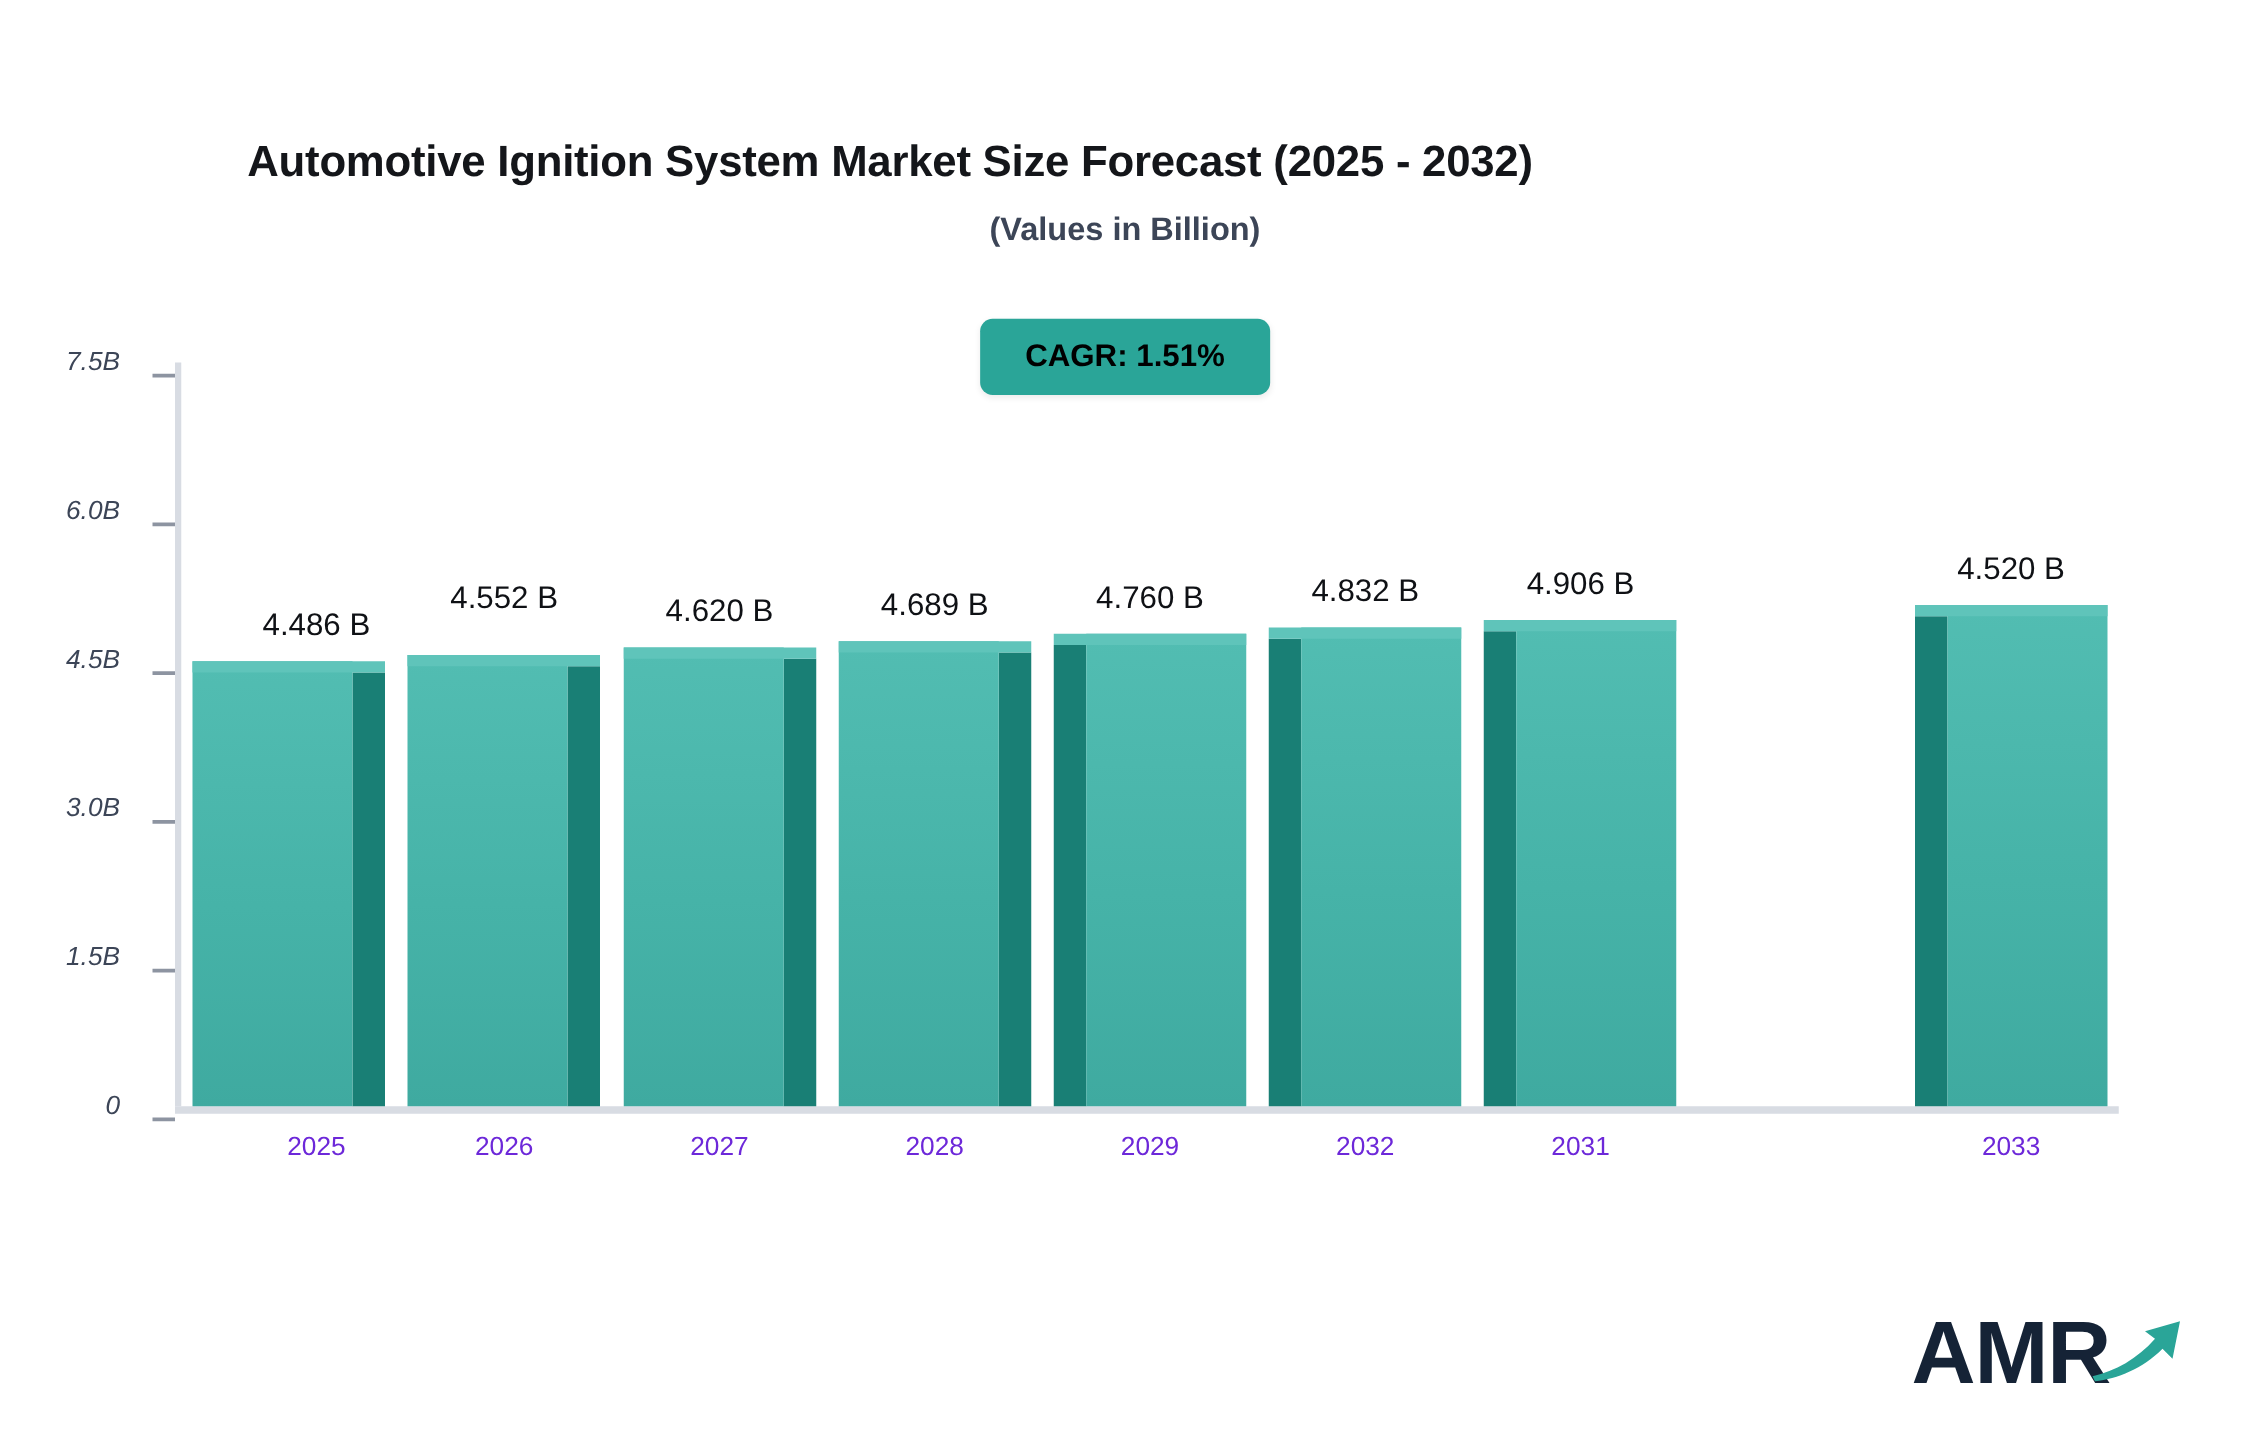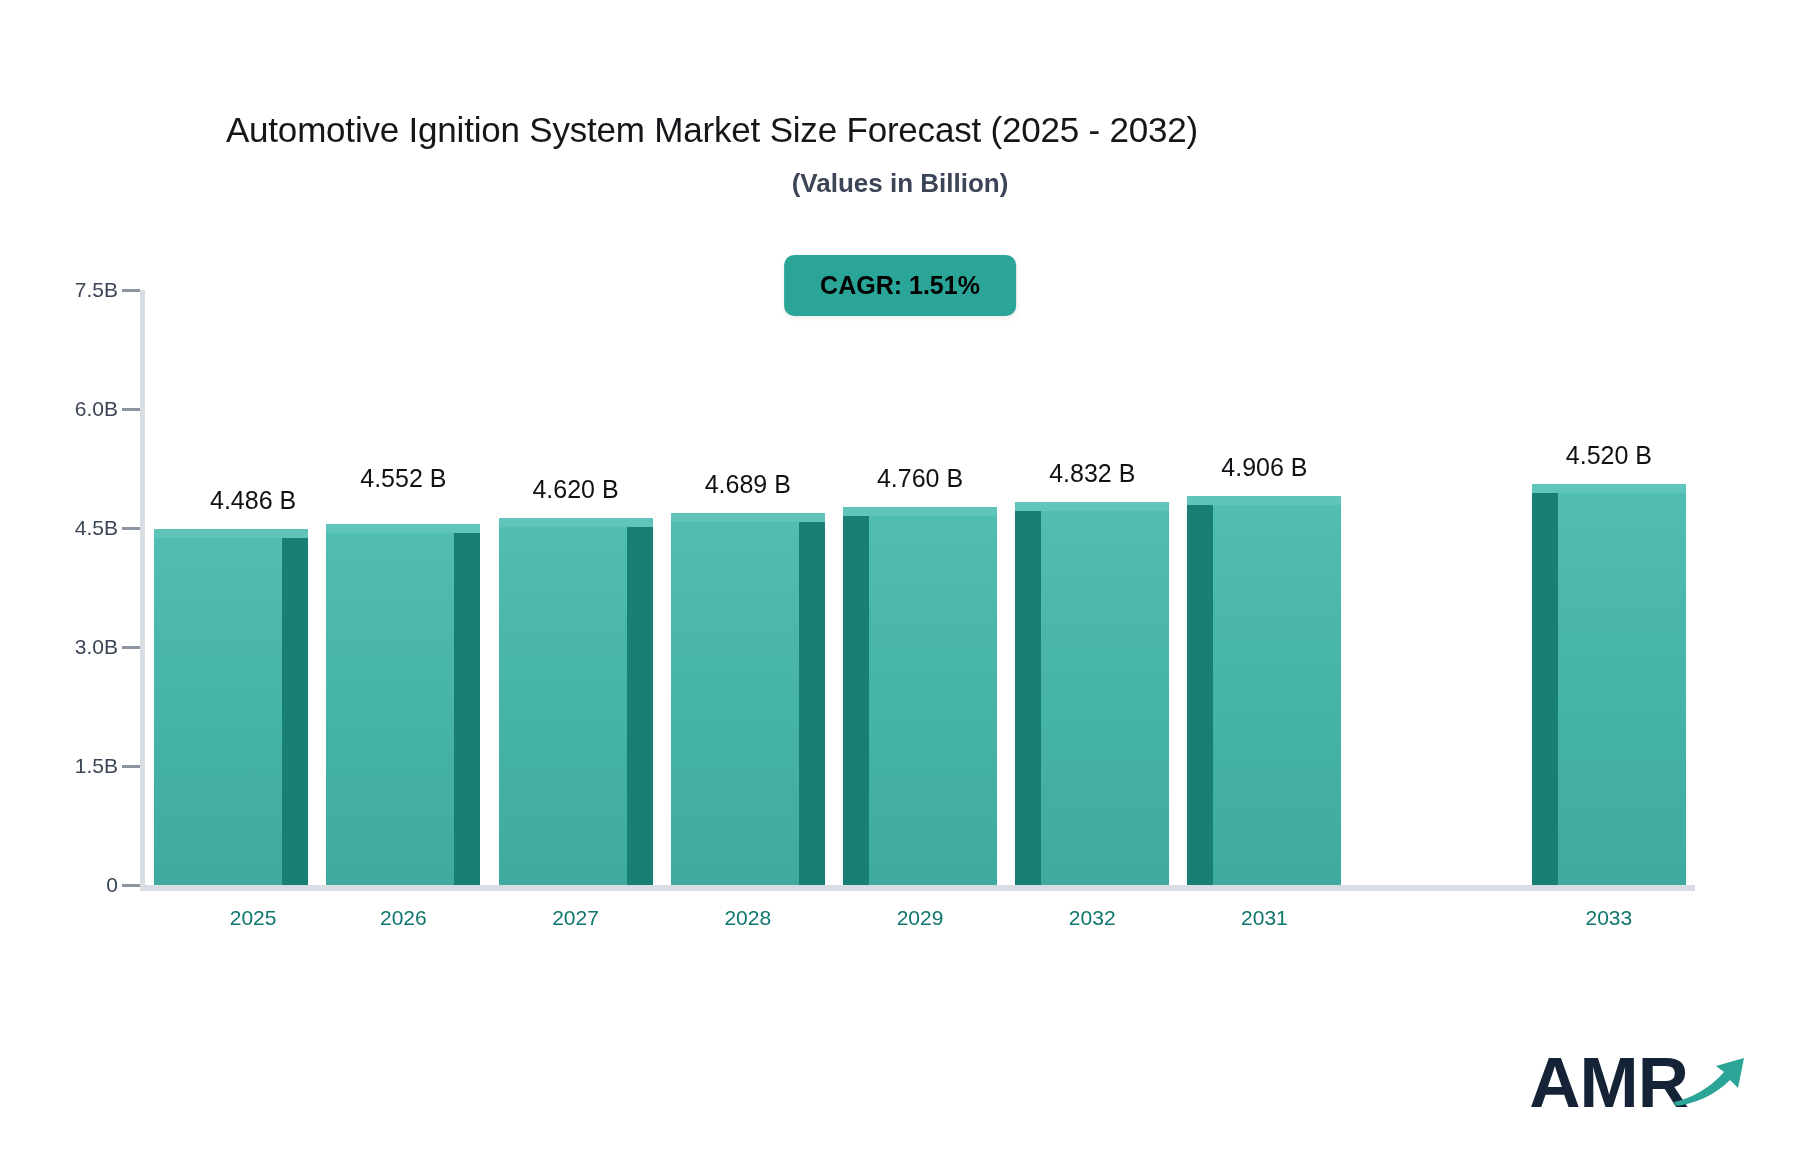--- a/index.html
+++ b/index.html
@@ -23,21 +23,21 @@
   }
 
   
   .chart-title {
     position: absolute;
     top: 110px;
     left: 0;
     width: 1424px;
     text-align: center;
     font-size: 35px;
-    font-weight: normal;
+    font-weight: bold;
     color: #14161a;
     letter-spacing: -0.2px;
     white-space: nowrap;
   }
   .chart-subtitle {
     position: absolute;
     top: 168px;
     left: 0;
     width: 1800px;
     text-align: center;
@@ -87,22 +87,23 @@
     height: 6px;
     background: #d8dce3;
   }
 
   .ytick {
     position: absolute;
     right: 100%;
     transform: translateY(-50%);
     white-space: nowrap;
     display: flex;
-    align-items: center;
-    gap: 4px;
+    align-items: flex-end;
+    gap: 26px;
+    font-style: italic;
   }
   .ytick .ylabel {
     font-size: 21px;
     color: #3c4557;
     width: 70px;
     text-align: right;
   }
   .ytick .ydash {
     display: inline-block;
     width: 18px;
@@ -153,21 +154,21 @@
     color: #0f1115;
     white-space: nowrap;
   }
 
   .xtick {
     position: absolute;
     top: 616px;
     left: 50%;
     transform: translateX(-50%);
     font-size: 21px;
-    color: #0f766e;
+    color: #6d28d9;
     white-space: nowrap;
   }
 
   
   .logo {
     position: absolute;
     right: 52px;
     bottom: 38px;
     display: flex;
     align-items: center;

